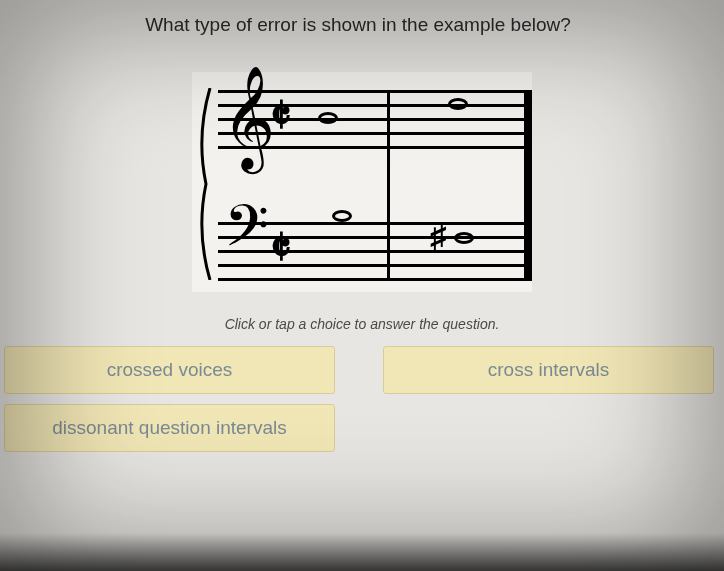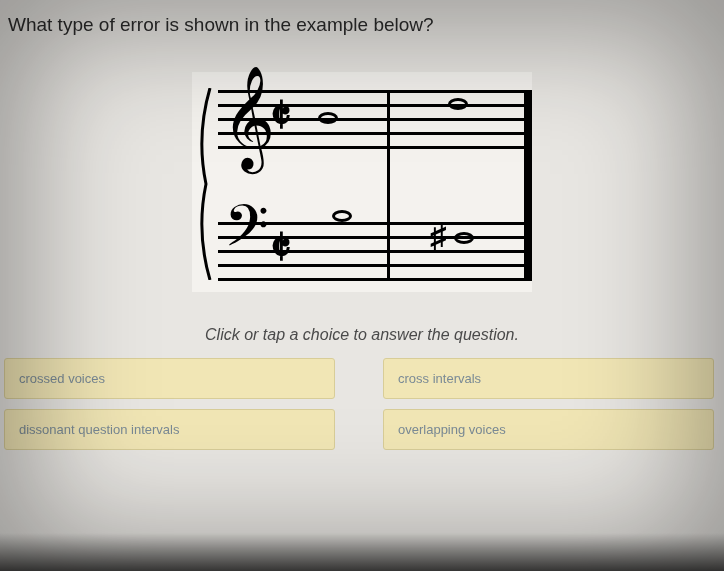--- a/index.html
+++ b/index.html
@@ -9,20 +9,21 @@
       background: #e8e6e2;
       font-family: -apple-system, BlinkMacSystemFont, 'Segoe UI', sans-serif;
       overflow: hidden;
       position: relative;
     }
     .question {
       padding: 14px 16px 0 8px;
       font-size: 19px;
       color: #2b2b2b;
       font-weight: 400;
+      text-align: center;
     }
     .score-wrap {
       display: flex;
       justify-content: center;
       margin-top: 36px;
     }
     .score {
       position: relative;
       width: 340px;
       height: 220px;
@@ -86,40 +87,40 @@
     .sharp {
       position: absolute;
       font-size: 32px;
       font-family: serif;
       color: #000;
       font-weight: bold;
     }
     .instruction {
       text-align: center;
       font-style: italic;
-      font-size: 16px;
+      font-size: 14px;
       color: #4a4a4a;
-      margin-top: 34px;
+      margin-top: 24px;
       margin-bottom: 14px;
     }
     .choices {
       display: grid;
       grid-template-columns: 1fr 1fr;
       gap: 10px 48px;
       padding: 0 10px 0 4px;
     }
     .choice {
       background: #f1e6b5;
       border: 1px solid #d8cd98;
       border-radius: 3px;
       padding: 12px 14px;
-      font-size: 13px;
+      font-size: 19px;
       color: #7a8a95;
       cursor: pointer;
-      text-align: left;
+      text-align: center;
     }
     .vignette {
       position: absolute;
       inset: 0;
       pointer-events: none;
       box-shadow: inset 0 0 120px 30px rgba(0,0,0,0.35);
     }
     .bottom-dark {
       position: absolute;
       bottom: 0; left: 0; right: 0;
@@ -174,17 +175,16 @@
     <div class="note" style="left:262px; top:160px;"></div>
   </div>
 </div>
 
 <div class="instruction">Click or tap a choice to answer the question.</div>
 
 <div class="choices">
   <button class="choice">crossed voices</button>
   <button class="choice">cross intervals</button>
   <button class="choice">dissonant question intervals</button>
-  <button class="choice">overlapping voices</button>
 </div>
 
 <div class="vignette"></div>
 <div class="bottom-dark"></div>
 
 </body></html>

